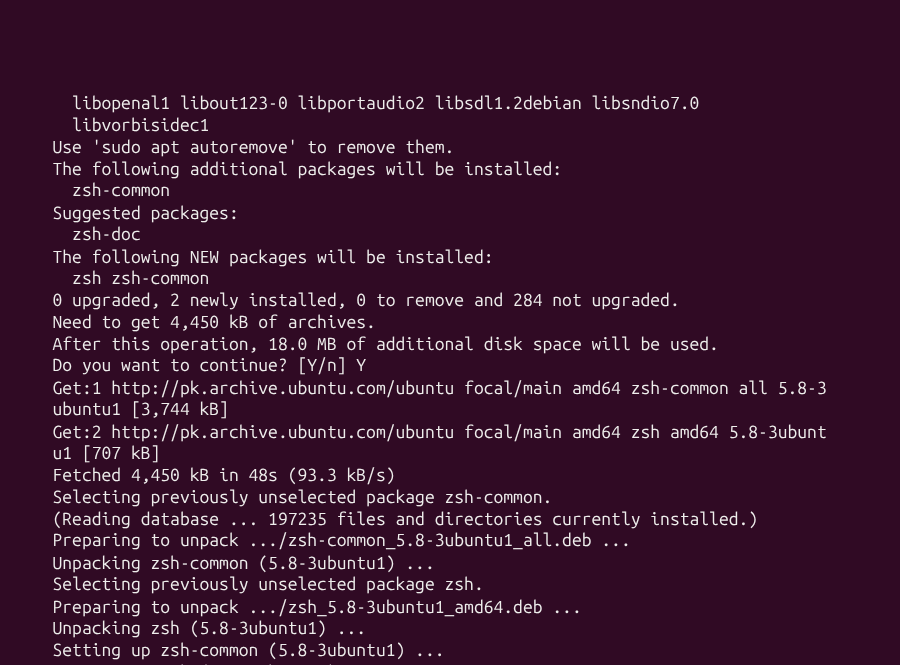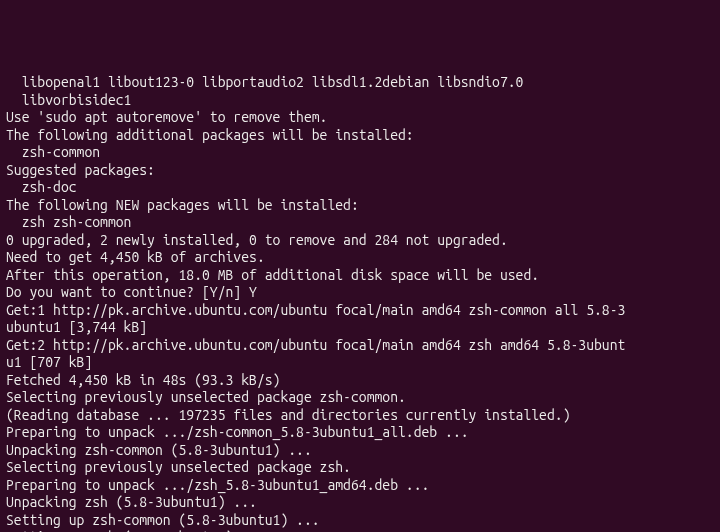--- a/index.html
+++ b/index.html
@@ -14,20 +14,21 @@
       font-family: "Ubuntu Mono", "DejaVu Sans Mono", "Courier New", monospace;
       font-size: 14px;
       line-height: 17.5px;
       color: #eeeeec;
       padding: 4px 6px;
       overflow: hidden;
       white-space: pre;
     }
     .line {
       display: block;
+      margin-left: 36px;
     }
   </style>
 </head>
 <body>
 
 
 
 <div id="output-lines"><span class="line">  libopenal1 libout123-0 libportaudio2 libsdl1.2debian libsndio7.0</span><span class="line">  libvorbisidec1</span><span class="line">Use 'sudo apt autoremove' to remove them.</span><span class="line">The following additional packages will be installed:</span><span class="line">  zsh-common</span><span class="line">Suggested packages:</span><span class="line">  zsh-doc</span><span class="line">The following NEW packages will be installed:</span><span class="line">  zsh zsh-common</span><span class="line">0 upgraded, 2 newly installed, 0 to remove and 284 not upgraded.</span><span class="line">Need to get 4,450 kB of archives.</span><span class="line">After this operation, 18.0 MB of additional disk space will be used.</span><span class="line">Do you want to continue? [Y/n] Y</span><span class="line">Get:1 http://pk.archive.ubuntu.com/ubuntu focal/main amd64 zsh-common all 5.8-3</span><span class="line">ubuntu1 [3,744 kB]</span><span class="line">Get:2 http://pk.archive.ubuntu.com/ubuntu focal/main amd64 zsh amd64 5.8-3ubunt</span><span class="line">u1 [707 kB]</span><span class="line">Fetched 4,450 kB in 48s (93.3 kB/s)</span><span class="line">Selecting previously unselected package zsh-common.</span><span class="line">(Reading database ... 197235 files and directories currently installed.)</span><span class="line">Preparing to unpack .../zsh-common_5.8-3ubuntu1_all.deb ...</span><span class="line">Unpacking zsh-common (5.8-3ubuntu1) ...</span><span class="line">Selecting previously unselected package zsh.</span><span class="line">Preparing to unpack .../zsh_5.8-3ubuntu1_amd64.deb ...</span><span class="line">Unpacking zsh (5.8-3ubuntu1) ...</span><span class="line">Setting up zsh-common (5.8-3ubuntu1) ...</span><span class="line">Setting up zsh (5.8-3ubuntu1) ...</span></div>
 
 

